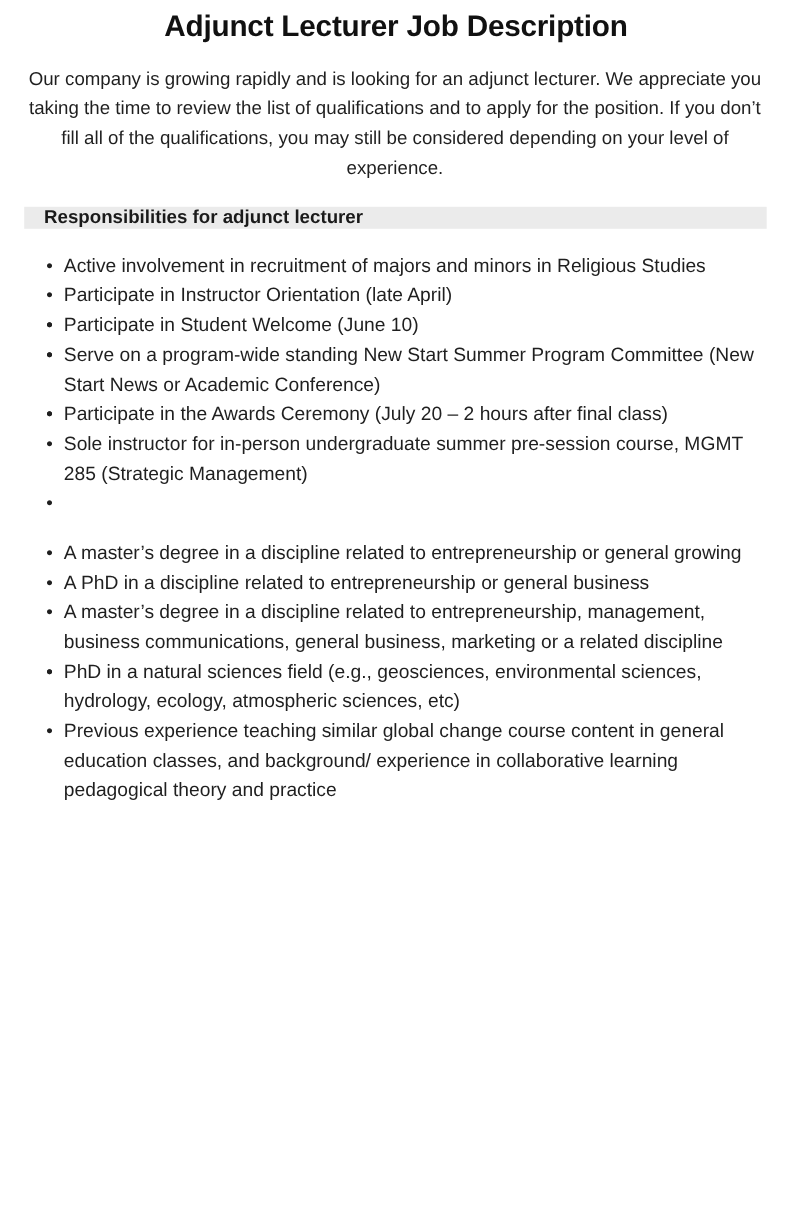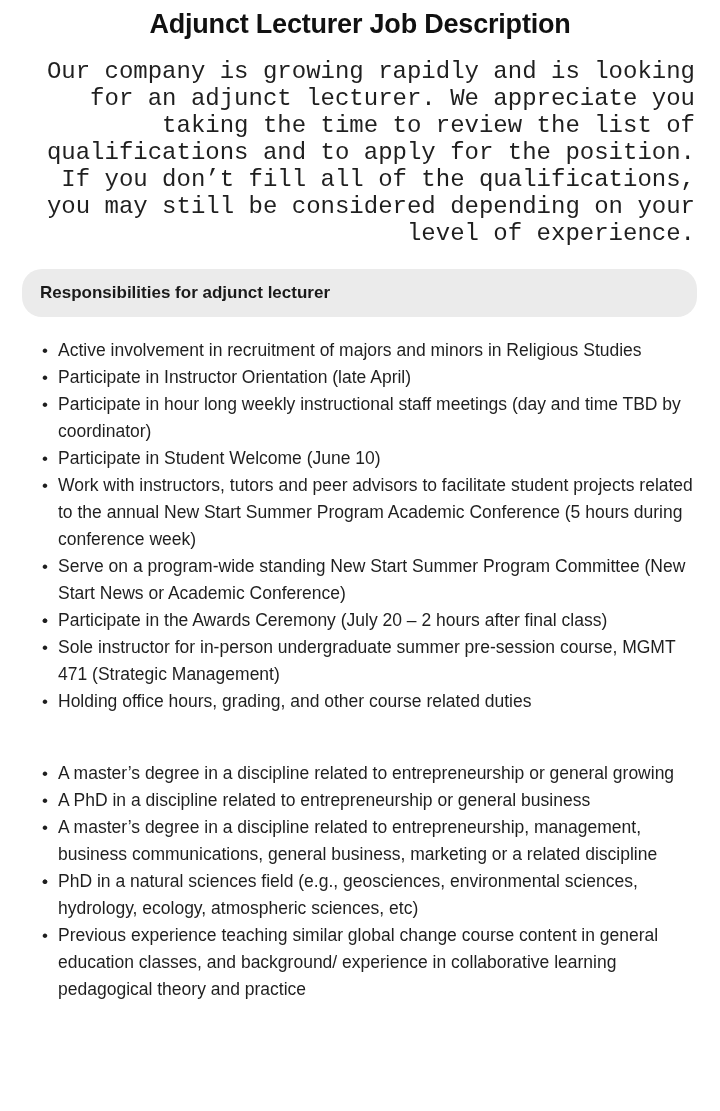--- a/index.html
+++ b/index.html
@@ -1,16 +1,16 @@
 <!DOCTYPE html>
 <html><head>
 <meta charset="utf-8">
 <title>Adjunct Lecturer Job Description</title>
 <style>
-  * { box-sizing: border-box; border-radius: 20px; }
+  * { box-sizing: border-box; }
   html, body {
     margin: 0;
     padding: 0;
     background: #ffffff;
   }
   body {
     width: 720px;
     height: 1111px;
     font-family: "Liberation Sans", sans-serif;
     color: #1a1a1a;
@@ -34,32 +34,31 @@
     color: #111111;
     margin: 0;
     padding: 7px 20px 0 20px;
     line-height: 34px;
   }
 
   
   .intro {
     margin: 0;
     padding: 17px 25px 0 23px;
-    font-size: 24px;
+    font-size: 17px;
     line-height: 27px;
     color: #1f1f1f;
-    text-align: right;
-    font-family: Liberation Mono, monospace;
+    text-align: center;
   }
 
   
   .section-band {
     background: #ebebeb;
     margin: 0 23px 0 22px;
-    height: 48px;
+    height: 20px;
     display: flex;
     align-items: center;
     padding-left: 18px;
   }
   .section-band-title {
     font-size: 17px;
     font-weight: bold;
     color: #1a1a1a;
     line-height: 20px;
   }
@@ -113,48 +112,45 @@
       <li>
         <span class="bullet-dot">•</span>
         <span class="li-text">Active involvement in recruitment of majors and minors in Religious Studies</span>
       </li>
       <li>
         <span class="bullet-dot">•</span>
         <span class="li-text">Participate in Instructor Orientation (late April)</span>
       </li>
       <li>
         <span class="bullet-dot">•</span>
-        <span class="li-text">Participate in hour long weekly instructional staff meetings (day and time TBD by coordinator)</span>
       </li>
       <li>
         <span class="bullet-dot">•</span>
         <span class="li-text">Participate in Student Welcome (June 10)</span>
       </li>
       <li>
         <span class="bullet-dot">•</span>
-        <span class="li-text">Work with instructors, tutors and peer advisors to facilitate student projects related to the annual New Start Summer Program Academic Conference (5 hours during conference week)</span>
       </li>
       <li>
         <span class="bullet-dot">•</span>
         <span class="li-text">Serve on a program-wide standing New Start Summer Program Committee (New Start News or Academic Conference)</span>
       </li>
       <li>
         <span class="bullet-dot">•</span>
       </li>
       <li>
         <span class="bullet-dot">•</span>
         <span class="li-text">Participate in the Awards Ceremony (July 20 – 2 hours after final class)</span>
       </li>
       <li>
         <span class="bullet-dot">•</span>
-        <span class="li-text">Sole instructor for in-person undergraduate summer pre-session course, MGMT 471 (Strategic Management)</span>
+        <span class="li-text">Sole instructor for in-person undergraduate summer pre-session course, MGMT 285 (Strategic Management)</span>
       </li>
       <li>
         <span class="bullet-dot">•</span>
-        <span class="li-text">Holding office hours, grading, and other course related duties</span>
       </li>
     </ul>
   </div>
 
   <div class="band-wrap-2">
     <ul class="bullets first">
       <li>
         <span class="bullet-dot">•</span>
         <span class="li-text">A master’s degree in a discipline related to entrepreneurship or general growing</span>
       </li>

